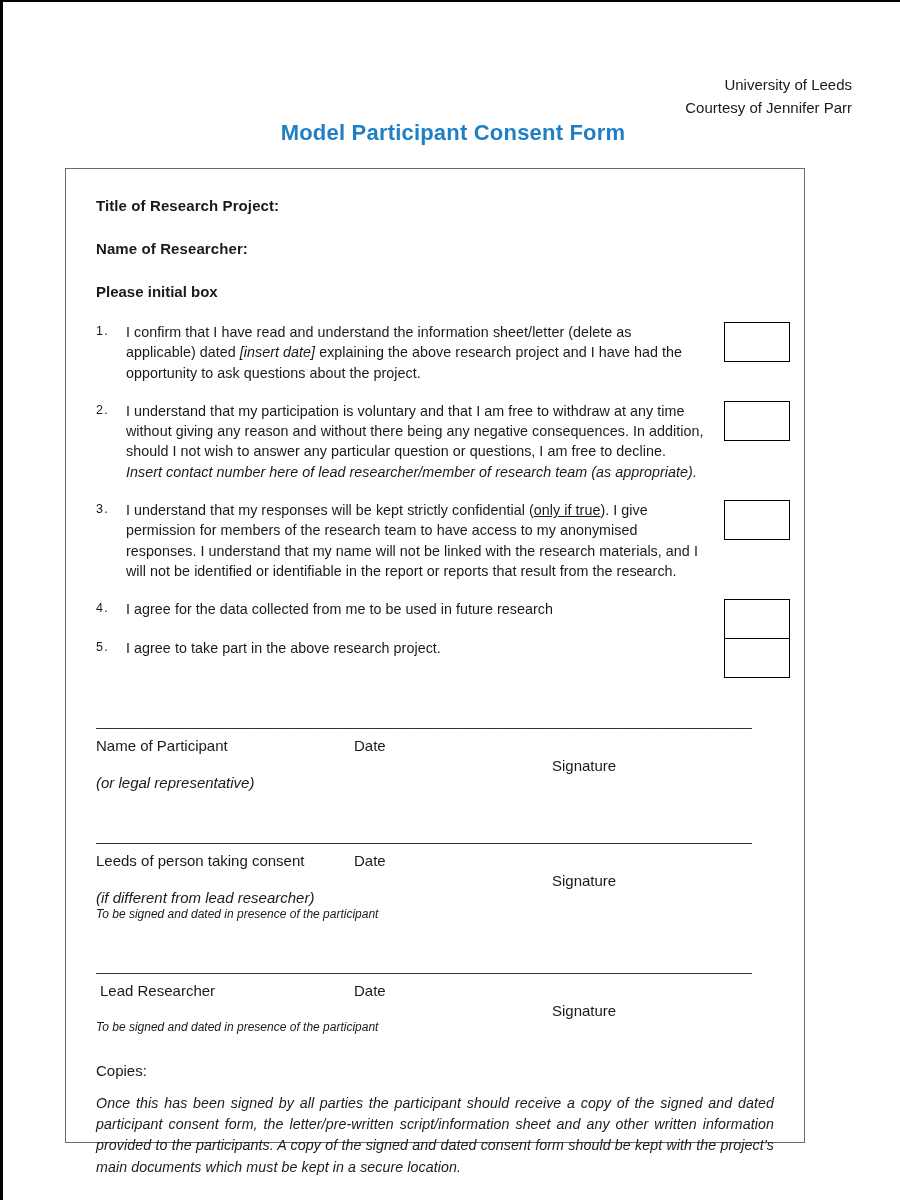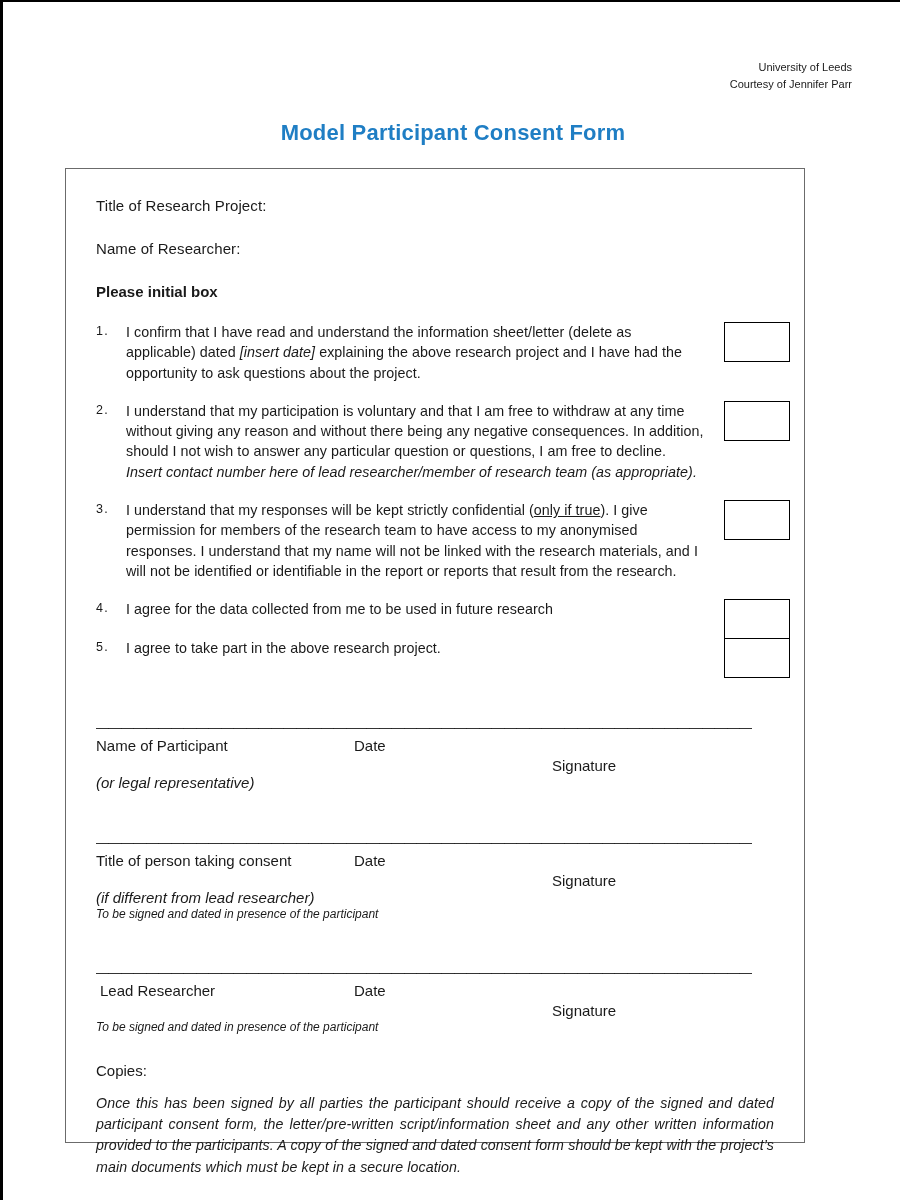--- a/index.html
+++ b/index.html
@@ -16,23 +16,23 @@
     position: absolute;
     left: 0; top: 0;
     width: 900px; height: 1200px;
     background: #ffffff;
     border-left: 3px solid #000;
     border-top: 2px solid #000;
   }
   .header-lines {
     position: absolute;
     right: 48px;
-    top: 57px;
+    top: 72px;
     text-align: right;
-    font-size: 11px;
+    font-size: 15px;
     line-height: 1.5;
     color: #1a1a1a;
   }
   .doc-title {
     position: absolute;
     top: 118px;
     left: 0;
     width: 900px;
     text-align: center;
     font-size: 22px;
@@ -46,20 +46,21 @@
     top: 166px;
     width: 740px;
     height: 975px;
     border: 1px solid #6b6b6b;
     padding: 28px 30px 0 30px;
   }
   .field-line {
     font-size: 15px;
     margin-bottom: 26px;
     letter-spacing: 0.1px;
+    font-weight: bold;
   }
   .initial-hdr {
     text-align: left;
     font-size: 15px;
     font-weight: bold;
     margin-top: 8px;
     margin-bottom: 22px;
     padding-right: 2px;
   }
   .items { position: relative; }
@@ -205,21 +206,21 @@
 
     <div class="gap-md"></div>
 
     <div class="sig-block">
       <div class="dashes">
         <span class="dash-seg d1">————————————————————————————————————————</span>
         <span class="dash-seg d2">————————————————————————————————————————</span>
         <span class="dash-seg d3">————————————————————————————————————————</span>
       </div>
       <div class="labels">
-        <span class="l1">Title of person taking consent</span>
+        <span class="l1">Leeds of person taking consent</span>
         <span class="l2">Date</span>
         <span class="l3">Signature</span>
       </div>
       <div class="sub"><i>(if different from lead researcher)</i></div>
       <div class="note-italic">To be signed and dated in presence of the participant</div>
     </div>
 
     <div class="gap-md"></div>
 
     <div class="sig-block">

